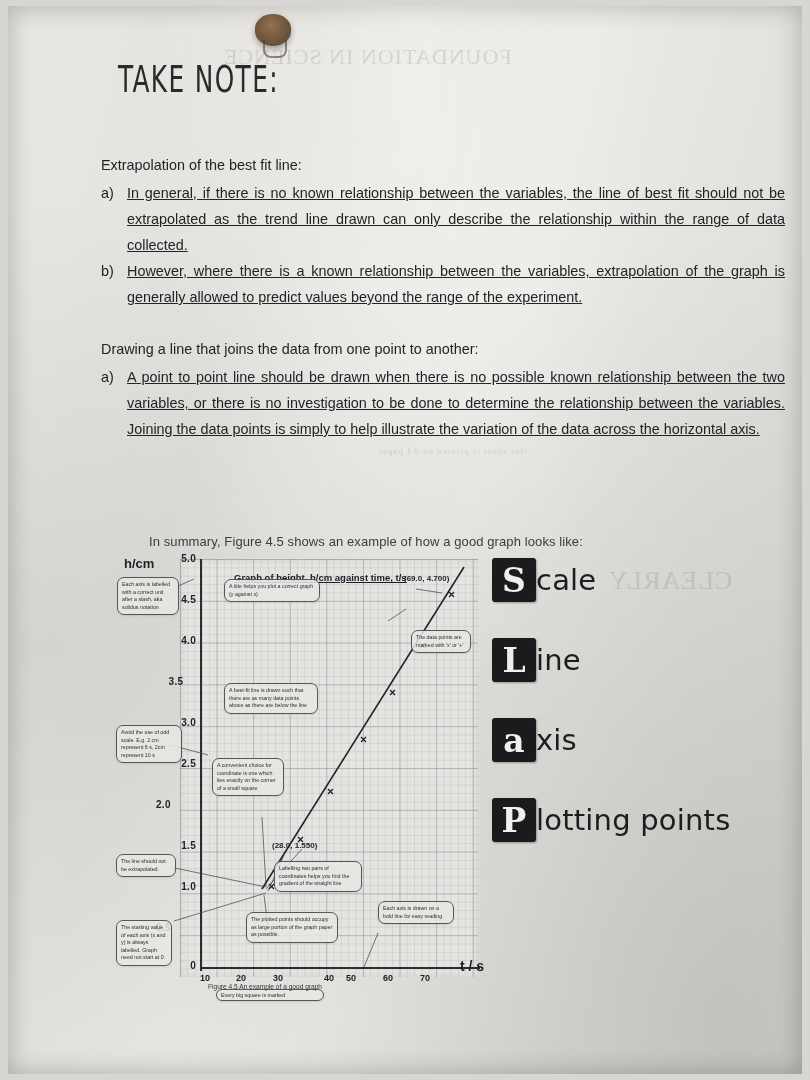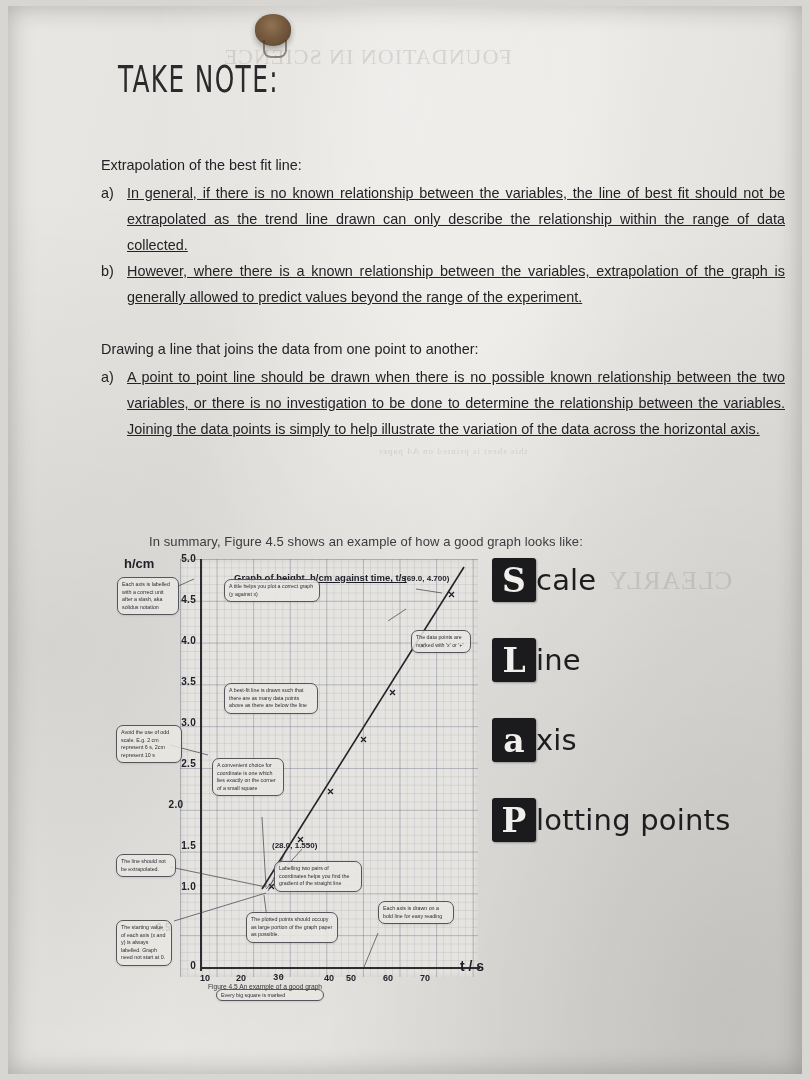--- a/index.html
+++ b/index.html
@@ -151,32 +151,32 @@
     <div id="axis-y"></div>
     <div id="axis-x"></div>
 
     <div id="ylab">h/cm</div>
     <div id="xlab">t / s</div>
     <div id="graph-title">Graph of height, h/cm against time, t/s</div>
 
     <div class="ytick" style="left:40px;top:4px;width:40px;text-align:right;">5.0</div>
     <div class="ytick" style="left:40px;top:45px;width:40px;text-align:right;">4.5</div>
     <div class="ytick" style="left:40px;top:86px;width:40px;text-align:right;">4.0</div>
-    <div class="ytick" style="left:40px;top:127px;width:40px;text-align:right;">3.5</div>
+    <div class="ytick" style="left:40px;top:127px;width:40px;text-align:center;">3.5</div>
     <div class="ytick" style="left:40px;top:168px;width:40px;text-align:right;">3.0</div>
     <div class="ytick" style="left:40px;top:209px;width:40px;text-align:right;">2.5</div>
-    <div class="ytick" style="left:40px;top:250px;width:40px;text-align:center;">2.0</div>
+    <div class="ytick" style="left:40px;top:250px;width:40px;text-align:left;">2.0</div>
     <div class="ytick" style="left:40px;top:291px;width:40px;text-align:right;">1.5</div>
     <div class="ytick" style="left:40px;top:332px;width:40px;text-align:right;">1.0</div>
     <div class="ytick" style="left:40px;top:373px;width:40px;text-align:left;">0.5</div>
     <div class="ytick" style="left:40px;top:411px;width:40px;text-align:right;">0</div>
 
     <div class="xtick" style="left:84px;top:424px;">10</div>
     <div class="xtick" style="left:120px;top:424px;">20</div>
-    <div class="xtick" style="left:157px;top:424px;font-family:Liberation Mono, monospace;">30</div>
+    <div class="xtick" style="left:157px;top:424px;">30</div>
     <div class="xtick" style="left:194px;top:424px;margin-left:14px;">40</div>
     <div class="xtick" style="left:230px;top:424px;">50</div>
     <div class="xtick" style="left:267px;top:424px;">60</div>
     <div class="xtick" style="left:304px;top:424px;">70</div>
 
     <svg id="fit-svg" viewBox="0 0 372 450">
 
       <line x1="146" y1="340" x2="348" y2="18" stroke="#222228" stroke-width="1.6"></line>
 
       <g stroke="#1c1c22" stroke-width="1.2">

